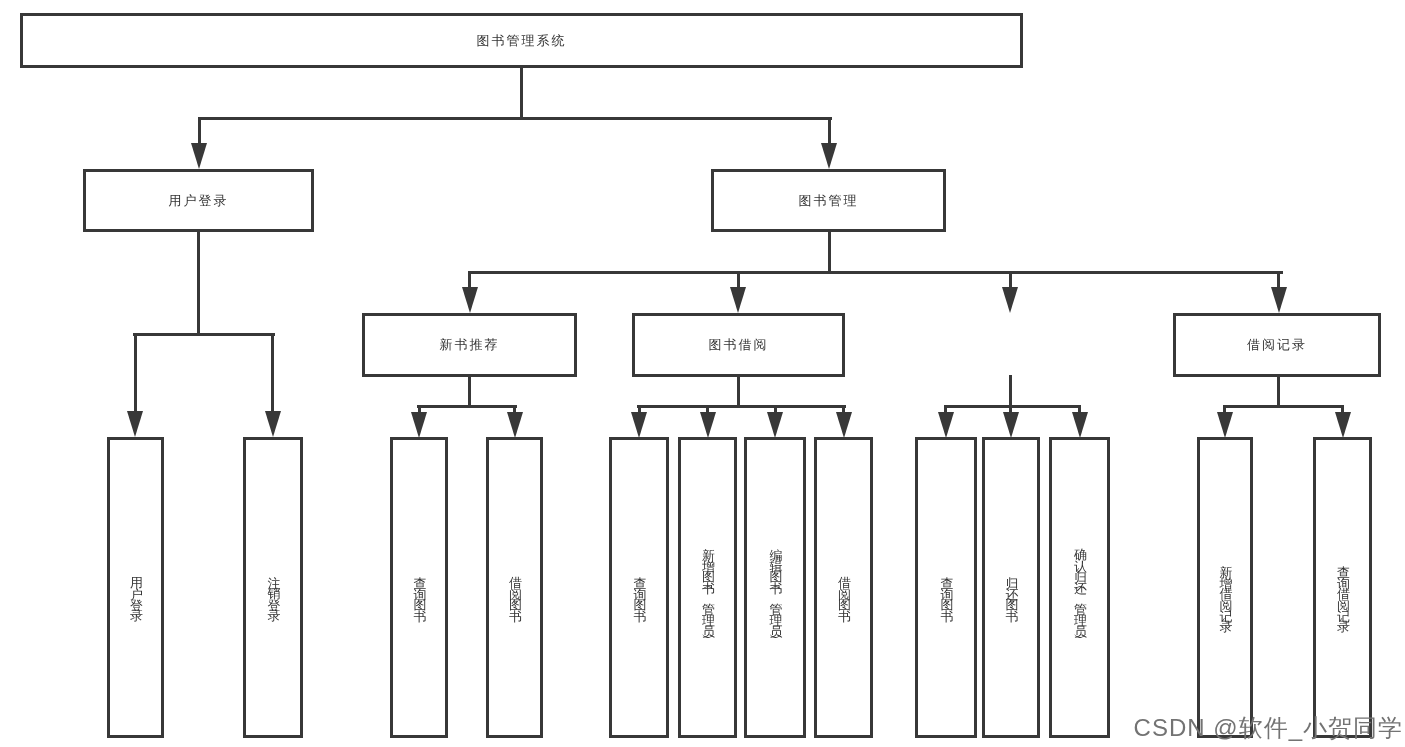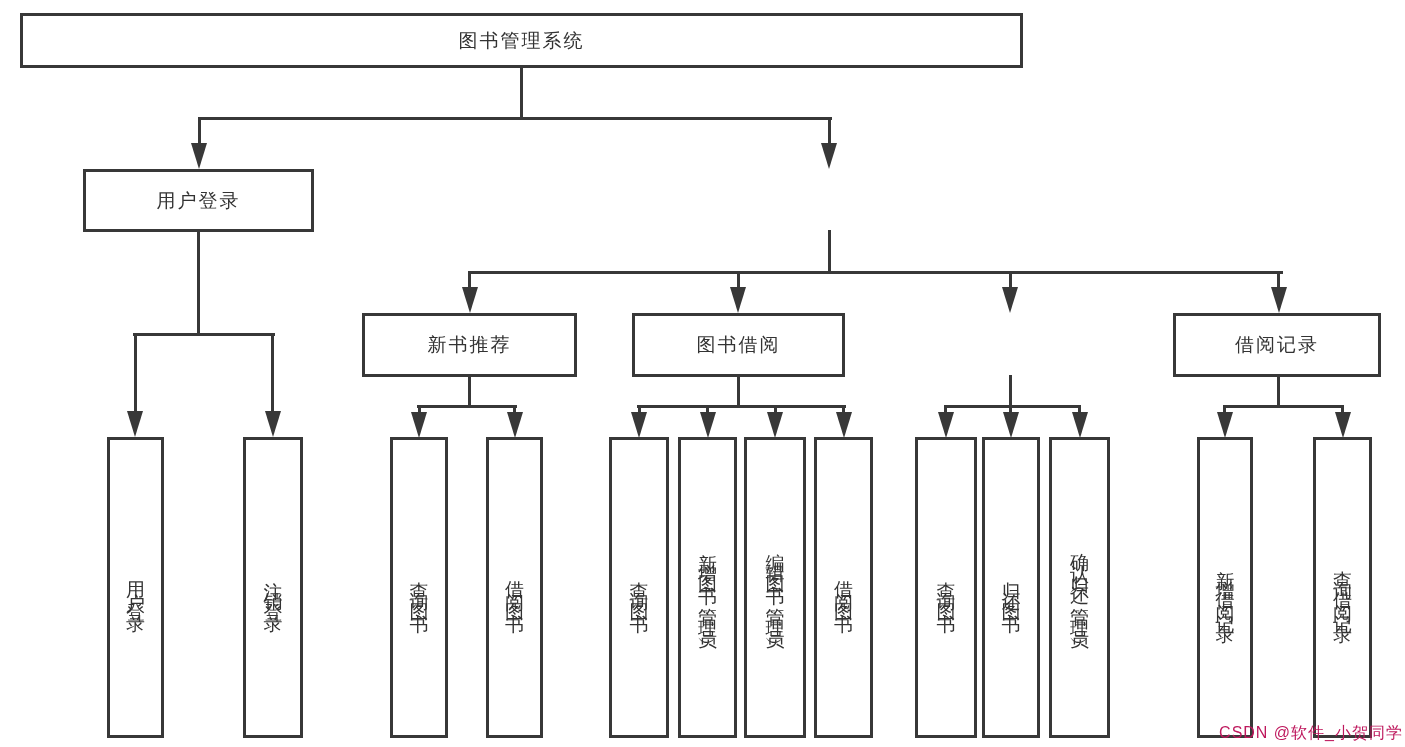--- a/index.html
+++ b/index.html
@@ -1,26 +1,26 @@
 <!DOCTYPE html>
 <html><head>
 <meta charset="utf-8">
 <style>
   html,body{margin:0;padding:0;background:#fff;}
   .stage{position:relative;width:1405px;height:747px;background:#fff;overflow:hidden;
          font-family:"Liberation Sans","DejaVu Sans",sans-serif;color:#333;}
   .box{position:absolute;box-sizing:border-box;border:3px solid #383838;background:#fff;
-       display:flex;align-items:center;justify-content:center;font-size:19px;
+       display:flex;align-items:center;justify-content:center;font-size:13px;
        letter-spacing:2px;text-align:center;z-index:2;}
   .vtext{writing-mode:vertical-rl;text-orientation:mixed;letter-spacing:11px;
          line-height:1.15;display:block;}
   .ln{position:absolute;background:#383838;z-index:1;}
   .ah{position:absolute;width:0;height:0;border-left:8px solid transparent;
       border-right:8px solid transparent;border-top:26px solid #383838;z-index:1;}
-  .wm{position:absolute;right:2px;bottom:3px;font-size:16px;color:#be185d;
+  .wm{position:absolute;right:2px;bottom:3px;font-size:24px;color:#737373;
       letter-spacing:1px;z-index:6;white-space:nowrap;text-align:right;}
 </style>
 </head>
 <body>
 
 <div class="stage">
 
   <div class="ln" style="left:520px;top:66px;width:3px;height:54px"></div>
   <div class="ln" style="left:198px;top:117px;width:634px;height:3px"></div>
   <div class="ln" style="left:198px;top:117px;width:3px;height:28px"></div>
@@ -80,20 +80,23 @@
   <div class="ln" style="left:1341px;top:405px;width:3px;height:9px"></div>
   <div class="ah" style="left:1335px;top:412px"></div>
 
   <div class="box" style="left:20px;top:13px;width:1003px;height:55px">
     <span>图书管理系统</span>
   </div>
 
   <div class="box" style="left:83px;top:169px;width:231px;height:63px">
     <span>用户登录</span>
   </div>
+  <div class="box" style="left:711px;top:169px;width:235px;height:63px">
+    <span>图书管理</span>
+  </div>
 
   <div class="box" style="left:632px;top:313px;width:213px;height:64px">
     <span>图书借阅</span>
   </div>
   <div class="box" style="left:362px;top:313px;width:215px;height:64px">
     <span>新书推荐</span>
   </div>
   <div class="box" style="left:1173px;top:313px;width:208px;height:64px">
     <span>借阅记录</span>
   </div>

